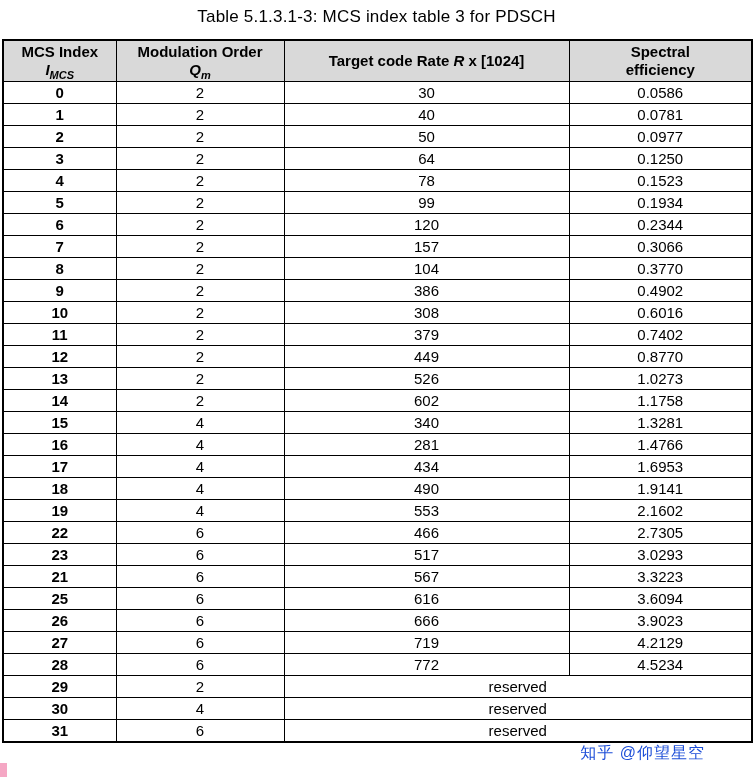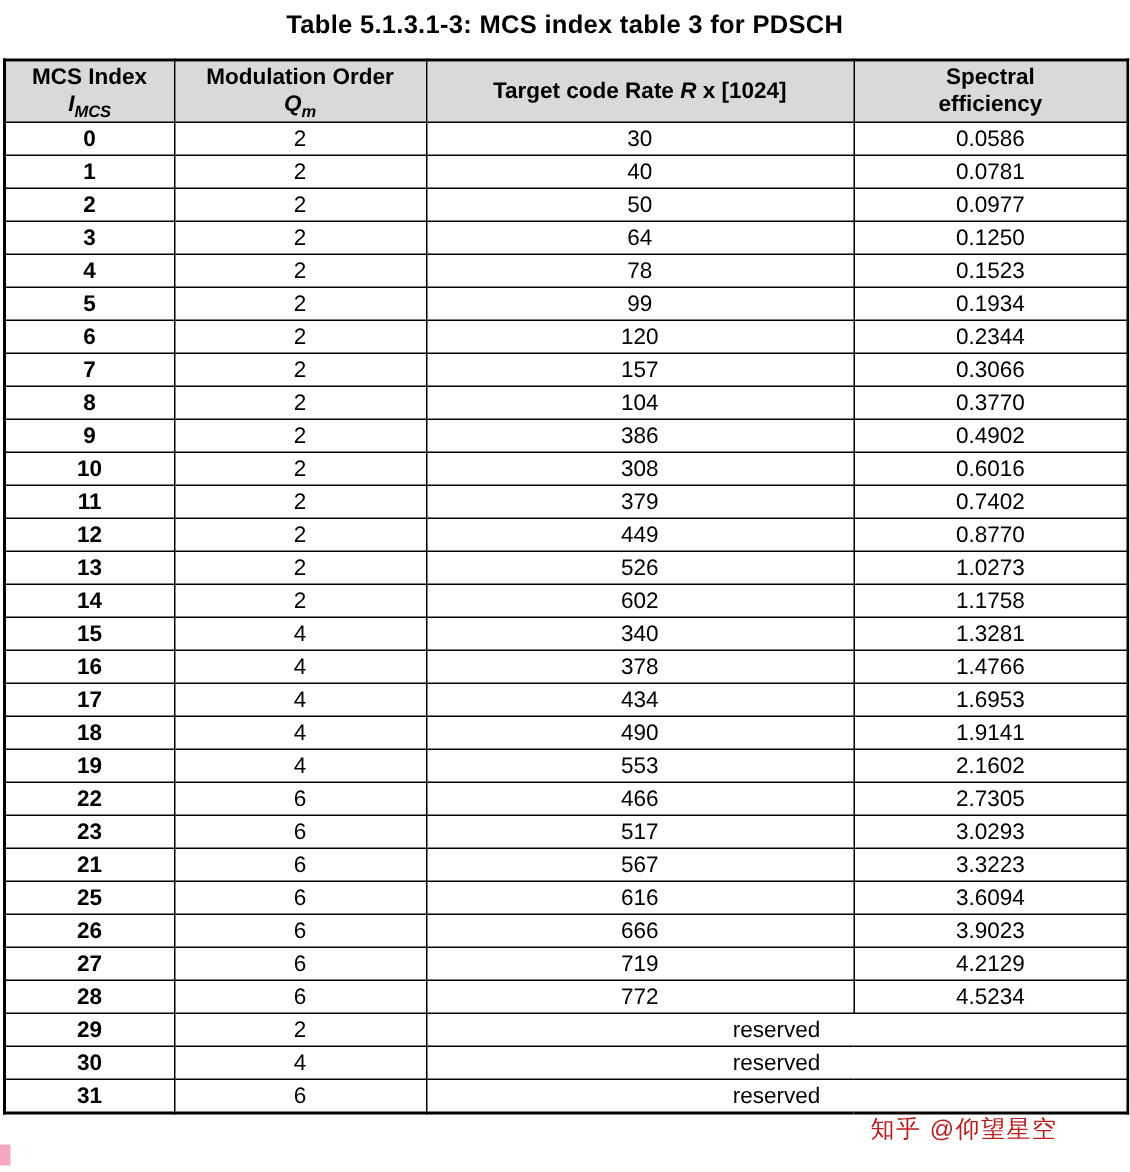--- a/index.html
+++ b/index.html
@@ -10,21 +10,21 @@
   }
   .page {
     position: relative;
     width: 753px;
     height: 781px;
     background: #ffffff;
     overflow: hidden;
   }
   .doc-title {
     text-align: center;
-    font-weight: bold;
+    font-weight: normal;
     font-size: 17px;
     color: #000000;
     padding-top: 7px;
     padding-bottom: 12px;
     letter-spacing: 0.2px;
   }
   table.mcs-table {
     border-collapse: collapse;
     table-layout: fixed;
     width: 749px;
@@ -65,21 +65,21 @@
     font-size: 11px;
     vertical-align: sub;
     line-height: 0;
     text-align: right;
   }
   .watermark {
     position: absolute;
     right: 48px;
     bottom: 17px;
     font-size: 16px;
-    color: #b91c1c;
+    color: #1d4ed8;
     letter-spacing: 1px;
     pointer-events: none;
   }
   .pink-artifact {
     position: absolute;
     left: 0;
     bottom: 4px;
     width: 7px;
     height: 14px;
     background: #f291b5;
@@ -216,21 +216,21 @@
         </tr>
         <tr>
           <td class="mcs-col">15</td>
           <td>4</td>
           <td>340</td>
           <td>1.3281</td>
         </tr>
         <tr>
           <td class="mcs-col">16</td>
           <td>4</td>
-          <td>378</td>
+          <td>281</td>
           <td>1.4766</td>
         </tr>
         <tr>
           <td class="mcs-col">17</td>
           <td>4</td>
           <td>434</td>
           <td>1.6953</td>
         </tr>
         <tr>
           <td class="mcs-col">18</td>

